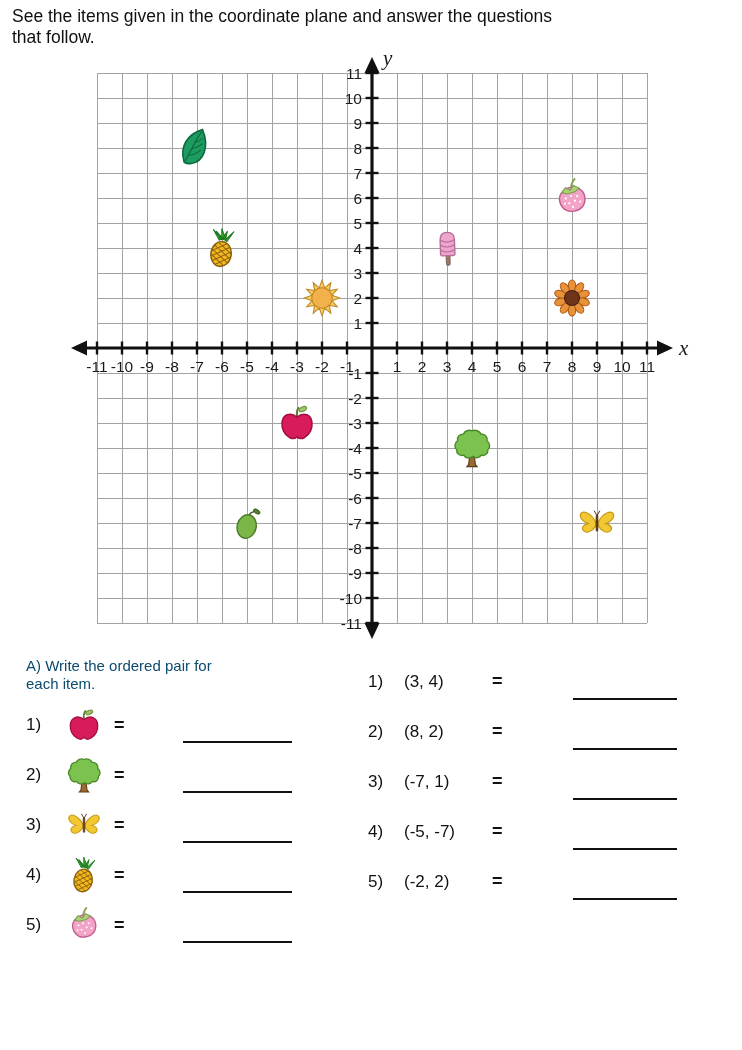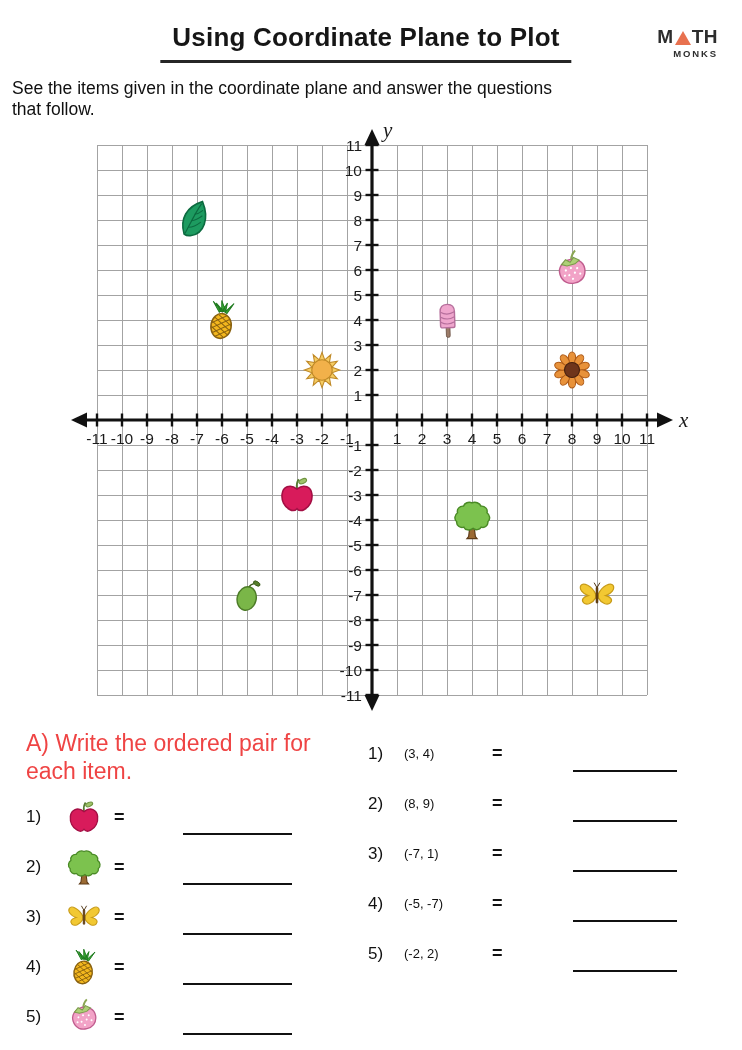--- a/index.html
+++ b/index.html
@@ -24,30 +24,30 @@
     white-space:pre-line;max-width:680px;
   }
   
   #plot{display:block;width:742px;height:596px;margin-top:2px;}
   #plot text{font-family:"Liberation Sans",sans-serif;fill:#1a1a1a;}
   #plot .axis-label{font-family:"Liberation Serif",serif;font-style:italic;font-size:21px;}
   
   .sections{display:flex;margin:10px 0 0 26px;}
   .col-a{width:342px;flex:none;}
   .col-b{flex:1;}
-  .sec-heading{font-size:23px;line-height:1.25;white-space:pre-line;color:#ef4444;margin:0 0 6px 0;}
+  .sec-heading{font-size:15px;line-height:1.25;white-space:pre-line;color:#0c4a6e;margin:0 0 6px 0;}
   .row{display:flex;align-items:center;height:50px;}
   .col-a .row{padding-right:76px;}
   .col-b .row{padding-right:65px;}
   .num{flex:none;font-size:17px;color:#111;}
   .col-a .num{width:38px;}
   .col-b .num{width:36px;}
   .icon-cell{flex:none;width:50px;display:flex;align-items:center;}
   .row-icon{width:40px;height:40px;display:block;}
-  .pair{flex:none;width:88px;font-size:13px;color:#111;}
+  .pair{flex:none;width:88px;font-size:17px;color:#111;}
   .eq{flex:none;width:26px;font-size:18px;font-weight:600;color:#111;}
   .blank{
     flex:none;align-self:flex-end;margin-left:auto;margin-bottom:7px;
     border-bottom:2.2px solid #111;height:1px;
   }
   .col-a .blank{width:109px;}
   .col-b .blank{width:104px;}
   .defs-holder{position:absolute;width:0;height:0;overflow:hidden;}
 </style>
 </head>
@@ -149,31 +149,20 @@
         <path d="M19.6 12.6 C20.1 10.6 21.6 9.1 23.4 8.4" fill="none" stroke="#3a5a1c" stroke-width="1.3"></path>
         <ellipse cx="25.6" cy="7.8" rx="3.3" ry="1.8" transform="rotate(18 25.6 7.8)" fill="#557f2b" stroke="#3a5a1c" stroke-width="0.8"></ellipse>
         <ellipse cx="20" cy="23.2" rx="8.6" ry="10.8" fill="#7ab648" stroke="#4c7b27" stroke-width="1.3"></ellipse>
       </g>
     </symbol>
   </defs>
 </svg>
 
 <div class="page">
 
-  <div class="header">
-    <div class="title">Using Coordinate Plane to Plot</div>
-    <div class="logo">
-      <div class="logo-top">
-        <span>M</span>
-        <span class="logo-tri"></span>
-        <span>TH</span>
-      </div>
-      <div class="logo-sub">MONKS</div>
-    </div>
-  </div>
 
   <div class="instructions">See the items given in the coordinate plane and answer the questions
 that follow.</div>
 
   <svg id="plot" viewBox="0 0 742 596">
       <g stroke="#a3a3a3" stroke-width="1" shape-rendering="crispEdges">
         <line x1="97" y1="22" x2="97" y2="572"></line>
         <line x1="122" y1="22" x2="122" y2="572"></line>
         <line x1="147" y1="22" x2="147" y2="572"></line>
         <line x1="172" y1="22" x2="172" y2="572"></line>
@@ -399,21 +388,21 @@
     <div class="col-b">
 
       <div class="row">
         <span class="num">1)</span>
         <span class="pair">(3, 4)</span>
         <span class="eq">=</span>
         <span class="blank"></span>
       </div>
       <div class="row">
         <span class="num">2)</span>
-        <span class="pair">(8, 9)</span>
+        <span class="pair">(8, 2)</span>
         <span class="eq">=</span>
         <span class="blank"></span>
       </div>
       <div class="row">
         <span class="num">3)</span>
         <span class="pair">(-7, 1)</span>
         <span class="eq">=</span>
         <span class="blank"></span>
       </div>
       <div class="row">

